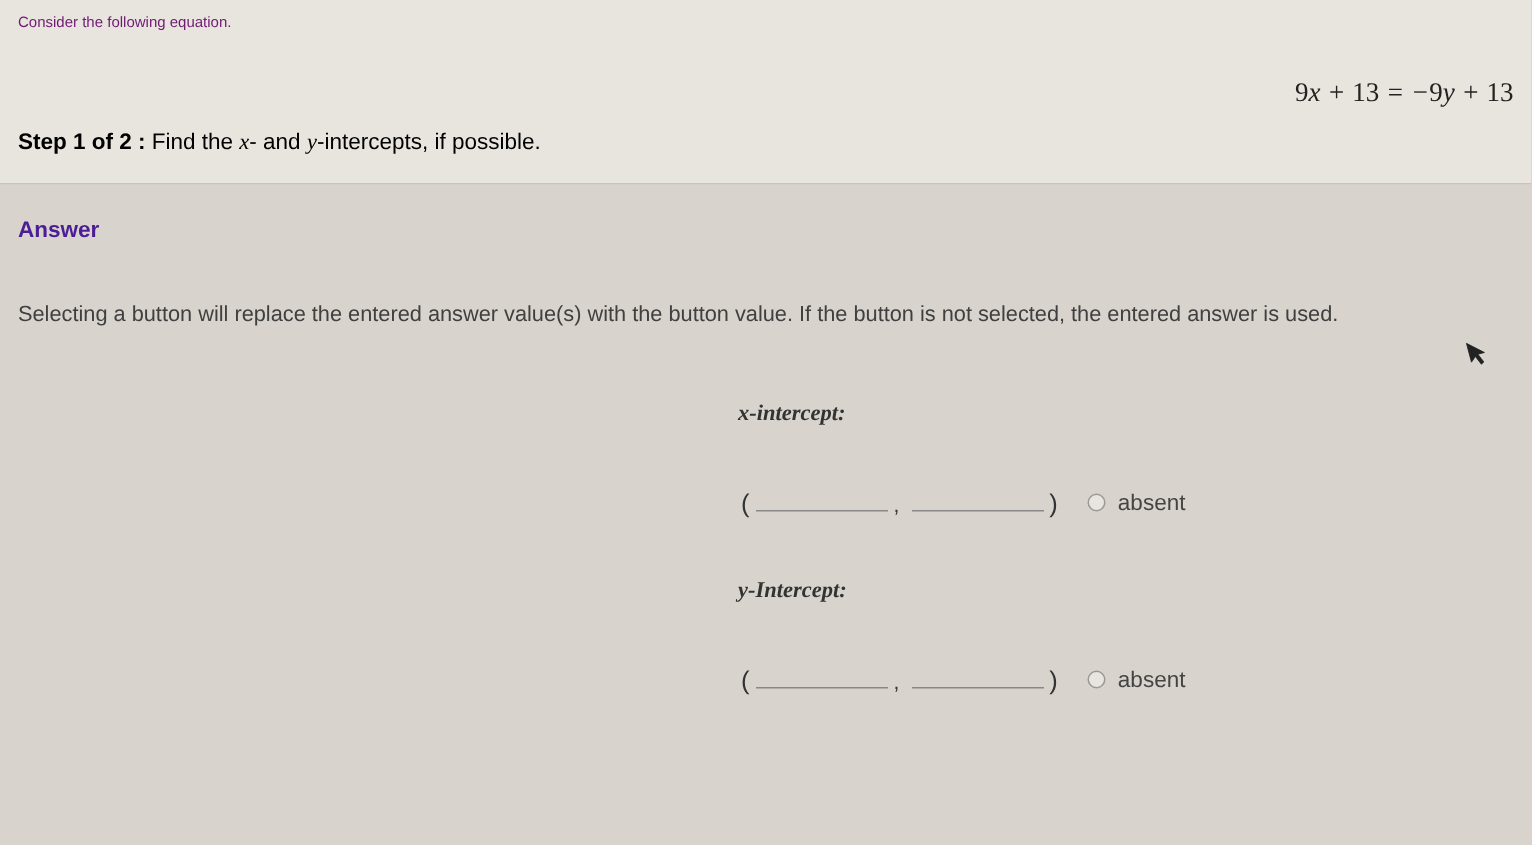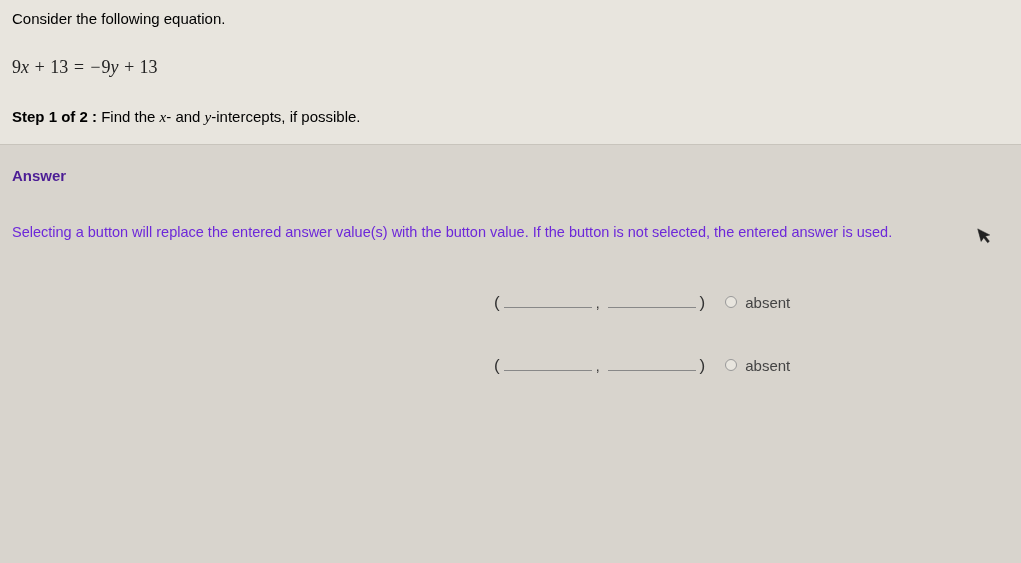--- a/index.html
+++ b/index.html
@@ -14,31 +14,31 @@
       height: 563px;
       color: #3a3a3a;
       position: relative;
     }
     .question-section {
       background: #e8e5de;
       padding: 10px 12px 18px 12px;
       border-bottom: 1px solid #c8c4bc;
     }
     .prompt-text {
-      font-size: 15px;
-      color: #000000;
+      font-size: 10px;
+      color: #701a75;
       margin-bottom: 30px;
     }
     .equation {
-      text-align: left;
+      text-align: right;
       font-family: 'Times New Roman', serif;
       font-size: 18px;
       font-style: italic;
       color: #222;
-      margin-bottom: 30px;
+      margin-bottom: 14px;
     }
     .equation .num {
       font-style: normal;
     }
     .step-line {
       font-size: 15px;
       color: #000000;
     }
     .step-label {
       font-weight: bold;
@@ -51,21 +51,21 @@
       padding: 22px 12px 10px 12px;
     }
     .answer-heading {
       font-weight: bold;
       font-size: 15px;
       color: #4c1d95;
       margin-bottom: 40px;
     }
     .instruction-text {
       font-size: 14.5px;
-      color: #6d28d9;
+      color: #404040;
       margin-bottom: 50px;
     }
     .intercept-block {
       margin-left: 480px;
       margin-bottom: 40px;
     }
     .intercept-label {
       font-style: italic;
       font-family: 'Times New Roman', serif;
       font-weight: bold;
@@ -135,34 +135,40 @@
   <div class="step-line">
     <span class="step-label">Step 1 of 2 :</span><span>  Find the </span><span class="italic-var">x</span><span>- and </span><span class="italic-var">y</span><span>-intercepts, if possible.</span>
   </div>
 </div>
 
 <div class="answer-section">
   <div class="answer-heading">Answer</div>
   <div class="instruction-text">Selecting a button will replace the entered answer value(s) with the button value. If the button is not selected, the entered answer is used.</div>
 
   <div class="intercept-block">
+    <div class="intercept-label">
+      <span>x</span><span>-intercept:</span>
+    </div>
     <div class="intercept-row">
       <span class="paren">(</span>
       <span class="input-line"></span>
       <span class="comma">,</span>
       <span class="input-line"></span>
       <span class="paren">)</span>
       <span class="radio-group">
         <span class="radio-circle"></span>
         <span class="absent-label">absent</span>
       </span>
     </div>
   </div>
 
   <div class="intercept-block">
+    <div class="intercept-label">
+      <span>y</span><span>-Intercept:</span>
+    </div>
     <div class="intercept-row">
       <span class="paren">(</span>
       <span class="input-line"></span>
       <span class="comma">,</span>
       <span class="input-line"></span>
       <span class="paren">)</span>
       <span class="radio-group">
         <span class="radio-circle"></span>
         <span class="absent-label">absent</span>
       </span>

